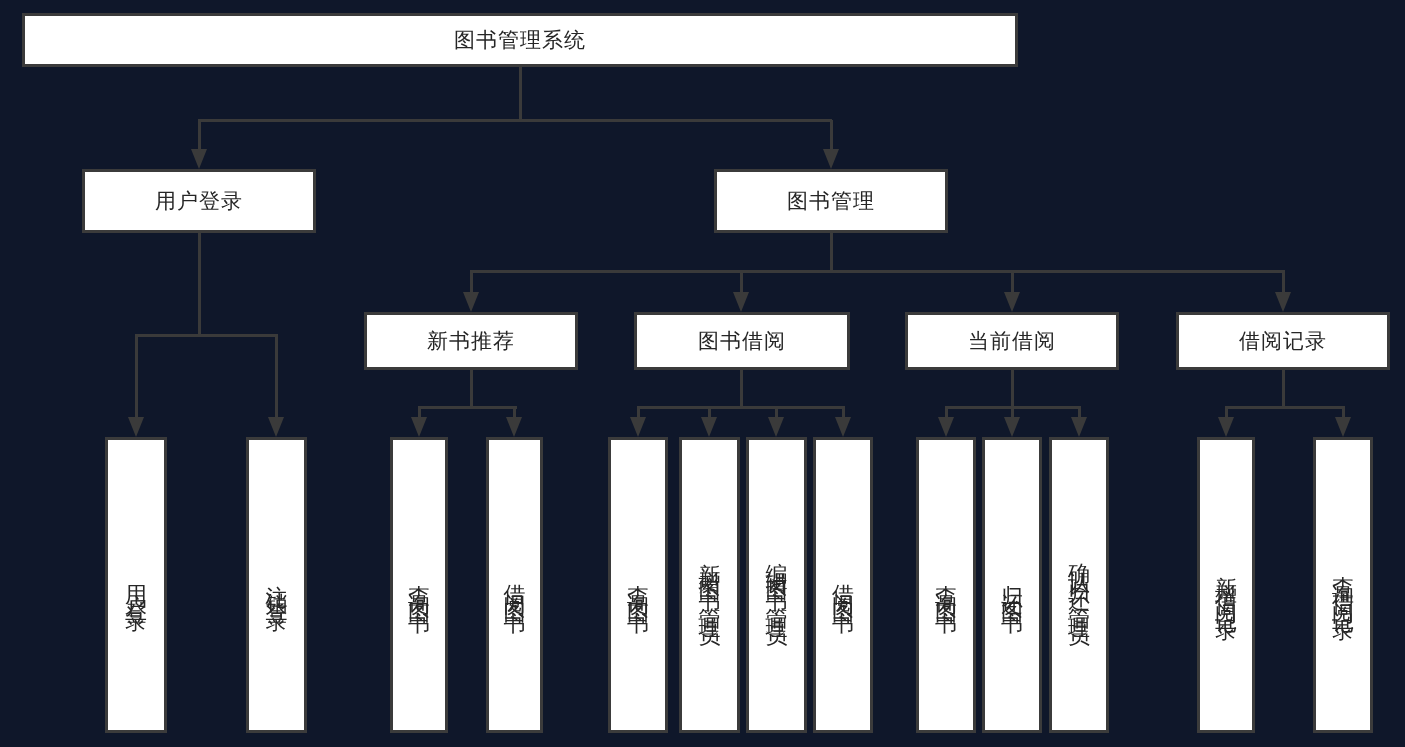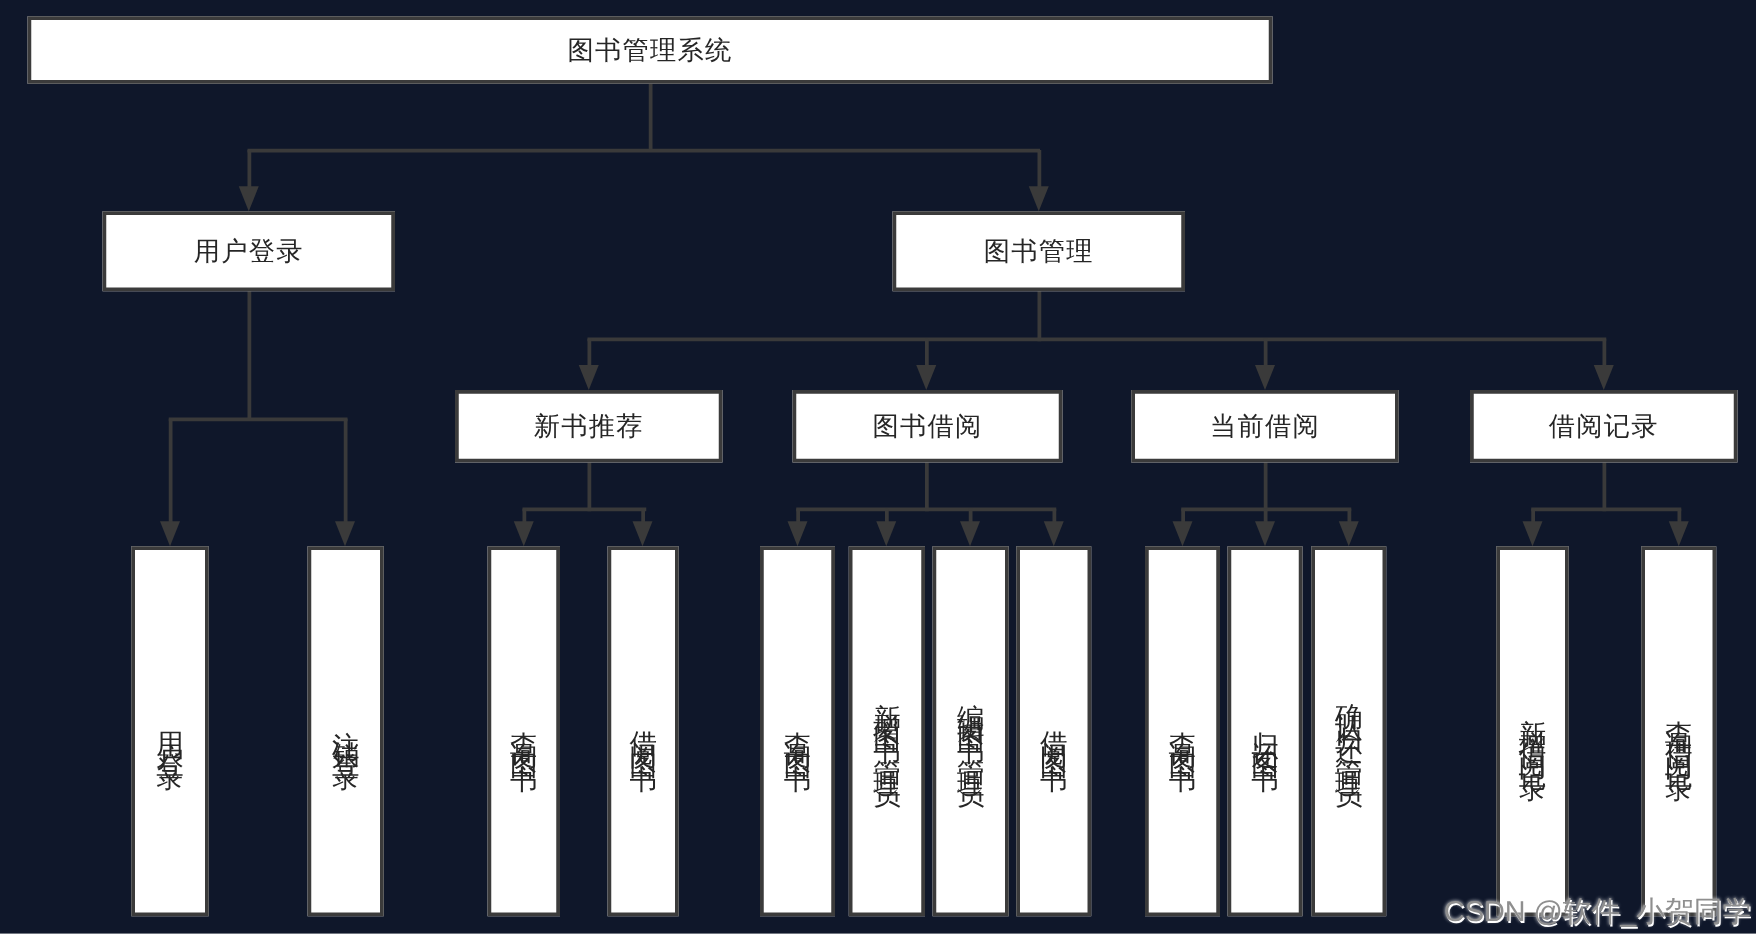--- a/index.html
+++ b/index.html
@@ -188,15 +188,14 @@
   <div class="vl" style="left:1078px;top:407px;height:12px"></div>
   <div class="arrow" style="left:1071px;top:417px"></div>
 
   <div class="vl" style="left:1282px;top:370px;height:39px"></div>
   <div class="hl" style="left:1225px;top:406px;width:120px"></div>
   <div class="vl" style="left:1225px;top:407px;height:12px"></div>
   <div class="arrow" style="left:1218px;top:417px"></div>
   <div class="vl" style="left:1342px;top:407px;height:12px"></div>
   <div class="arrow" style="left:1335px;top:417px"></div>
 
-  <div class="watermark">CSDN @软件_小贺同学</div>
 
 </div>
 
 </body></html>

